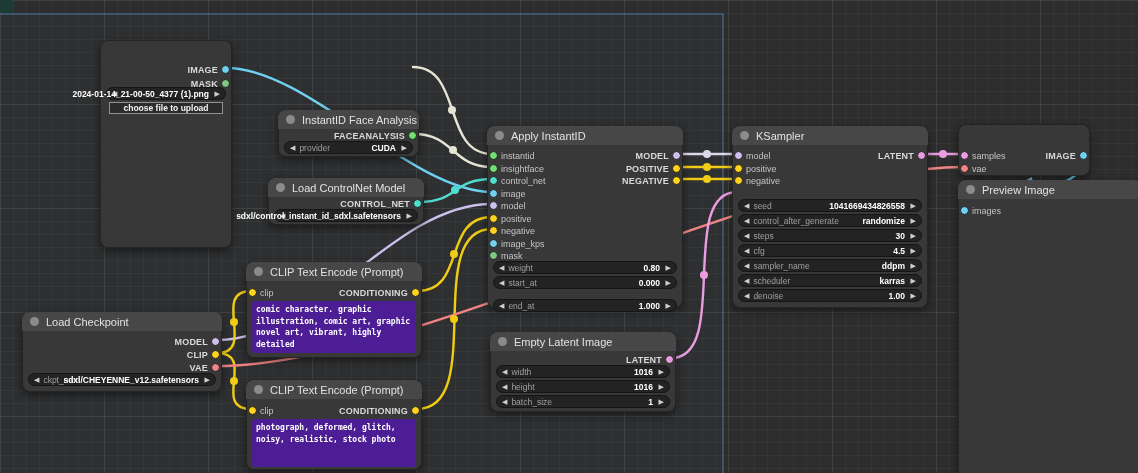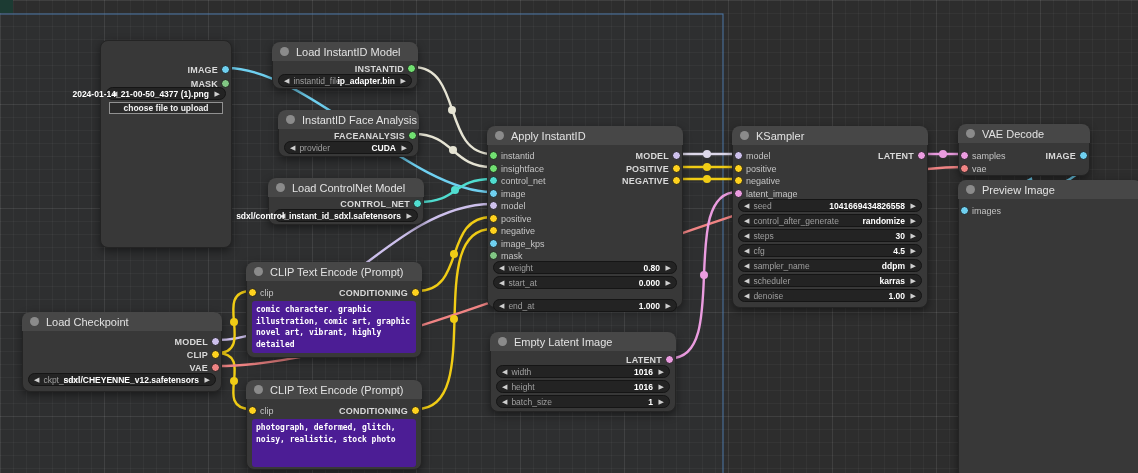--- a/index.html
+++ b/index.html
@@ -108,36 +108,20 @@
     <div class="widget" style="top:46px;">
       <span class="warrow">◀</span>
       <span class="wval">2024-01-14_21-00-50_4377 (1).png</span>
       <span class="warrow r">▶</span>
     </div>
     <div class="upload-btn" style="left:8px;right:8px;top:61px;height:12px;">
       <span>choose file to upload</span>
     </div>
   </div>
 
-  <div class="node" style="left:272px;top:42px;width:146px;height:47px;">
-    <div class="titlebar">
-      <span class="tdot"></span>
-      <span class="ttext">Load InstantID Model</span>
-    </div>
-    <div class="slot out" style="top:19px;">
-      <span>INSTANTID</span>
-      <span class="dot" style="background: rgb(113, 224, 113);"></span>
-    </div>
-    <div class="widget" style="top:31px;">
-      <span class="warrow">◀</span>
-      <span class="wname">instantid_file</span>
-      <span class="wval">ip_adapter.bin</span>
-      <span class="warrow r">▶</span>
-    </div>
-  </div>
 
   <div class="node" style="left:278px;top:110px;width:141px;height:47px;">
     <div class="titlebar">
       <span class="tdot"></span>
       <span class="ttext">InstantID Face Analysis</span>
     </div>
     <div class="slot out" style="top:18px;">
       <span>FACEANALYSIS</span>
       <span class="dot" style="background: rgb(113, 224, 113);"></span>
     </div>
@@ -334,24 +318,20 @@
       <span>model</span>
     </div>
     <div class="slot in" style="top:35px;">
       <span class="dot" style="background: rgb(255, 210, 30);"></span>
       <span>positive</span>
     </div>
     <div class="slot in" style="top:47px;">
       <span class="dot" style="background: rgb(255, 210, 30);"></span>
       <span>negative</span>
     </div>
-    <div class="slot in" style="top:60px;">
-      <span class="dot" style="background: rgb(235, 156, 224);"></span>
-      <span>latent_image</span>
-    </div>
     <div class="slot out" style="top:22px;">
       <span>LATENT</span>
       <span class="dot" style="background: rgb(235, 156, 224);"></span>
     </div>
     <div class="widget" style="top:72px;align-items:center;">
       <span class="warrow">◀</span>
       <span class="wname">seed</span>
       <span class="wval">1041669434826558</span>
       <span class="warrow r">▶</span>
     </div>
@@ -387,24 +367,20 @@
     </div>
     <div class="widget" style="top:162px;">
       <span class="warrow">◀</span>
       <span class="wname">denoise</span>
       <span class="wval">1.00</span>
       <span class="warrow r">▶</span>
     </div>
   </div>
 
   <div class="node" style="left:958px;top:124px;width:132px;height:52px;">
-    <div class="titlebar">
-      <span class="tdot"></span>
-      <span class="ttext">VAE Decode</span>
-    </div>
     <div class="slot in" style="top:24px;">
       <span class="dot" style="background: rgb(235, 156, 224);"></span>
       <span>samples</span>
     </div>
     <div class="slot in" style="top:37px;">
       <span class="dot" style="background: rgb(240, 132, 132);"></span>
       <span>vae</span>
     </div>
     <div class="slot out" style="top:24px;">
       <span>IMAGE</span>

